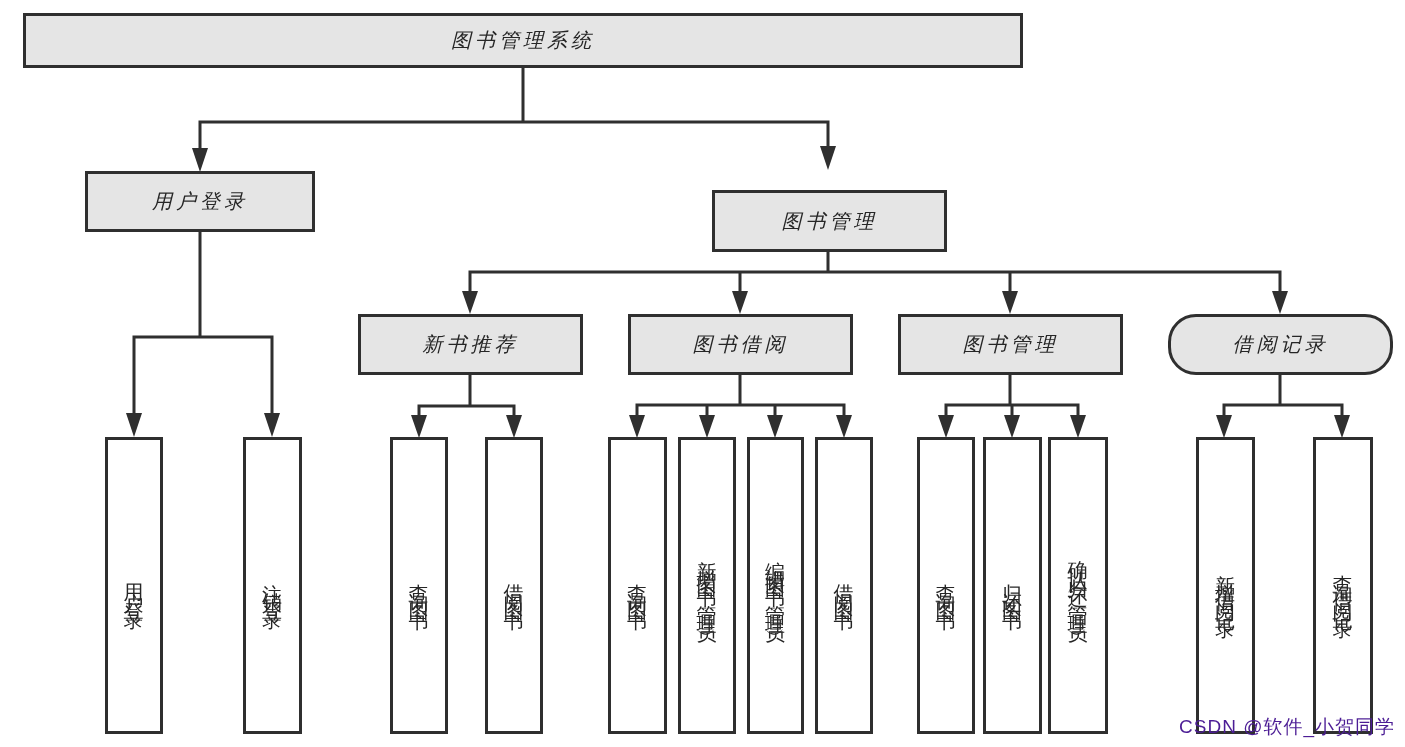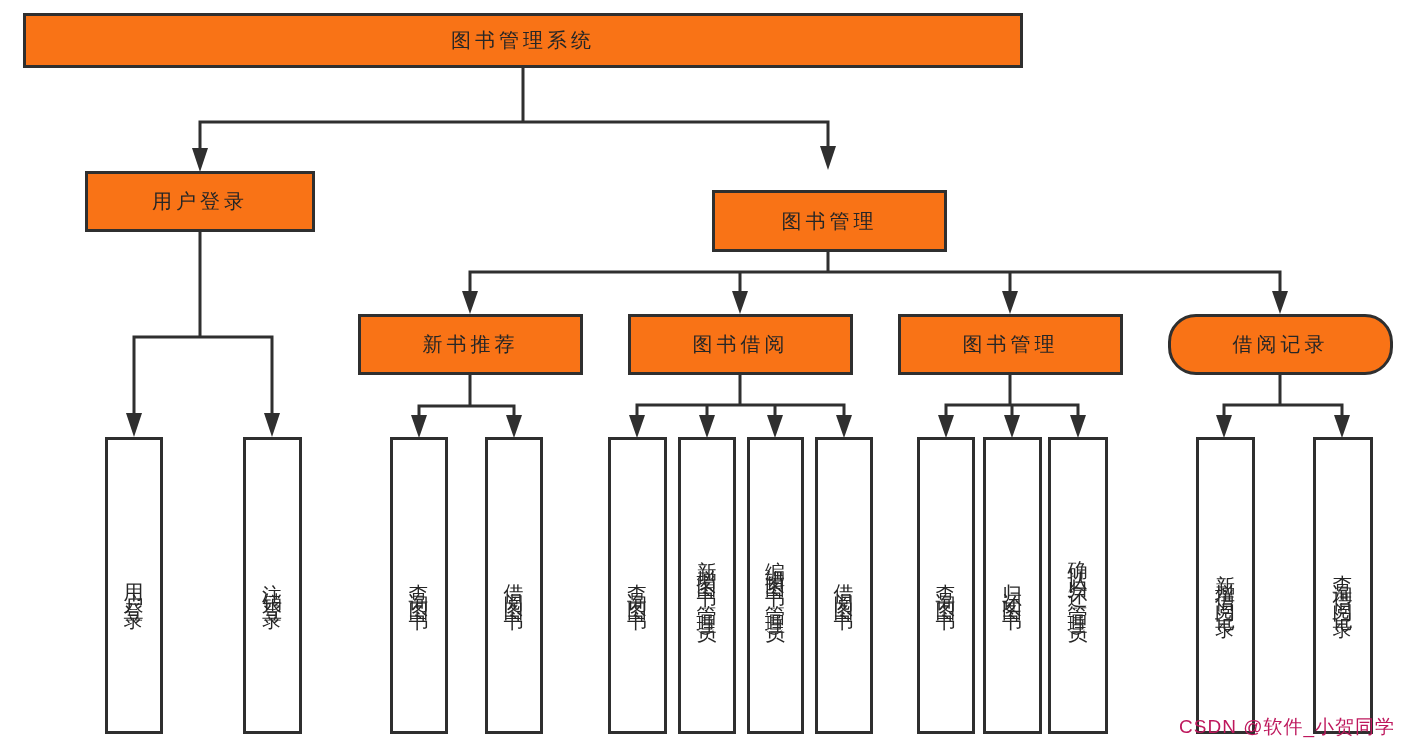--- a/index.html
+++ b/index.html
@@ -2,23 +2,23 @@
 <html><head>
 <meta charset="utf-8">
 <style>
   html,body{margin:0;padding:0;background:#fff;}
   #canvas{
     position:relative;width:1405px;height:747px;background:#ffffff;overflow:hidden;
     font-family:"Liberation Sans","DejaVu Sans",sans-serif;color:#262626;
   }
   #connectors{position:absolute;left:0;top:0;width:1405px;height:747px;}
   .node{
-    position:absolute;background:#f97316;border:3px solid #2f2f2f;box-sizing:border-box;
+    position:absolute;background:#e5e5e5;border:3px solid #2f2f2f;box-sizing:border-box;
     display:flex;align-items:center;justify-content:center;
-    font-size:20px;letter-spacing:4px;white-space:nowrap;
+    font-size:20px;letter-spacing:4px;white-space:nowrap;font-style:italic;
   }
   .leaf{position:absolute;background:#ffffff;border:3px solid #2f2f2f;box-sizing:border-box;
     top:437px;height:297px;display:flex;align-items:center;justify-content:center;}
   .leaf span{
     writing-mode:vertical-rl;text-orientation:mixed;
     font-size:20px;letter-spacing:9px;line-height:1;
   }
   #n-root{left:23px;top:13px;width:1000px;height:55px;}
   #n-user-login{left:85px;top:171px;width:230px;height:61px;}
   #n-book-mgmt{left:712px;top:170px;width:235px;height:62px;margin-top:20px;}
@@ -34,21 +34,21 @@
   #f-bb-add{left:678px;width:58px;}
   #f-bb-edit{left:747px;width:57px;}
   #f-bb-borrow{left:815px;width:58px;}
   #f-cb-query{left:917px;width:58px;}
   #f-cb-return{left:983px;width:59px;}
   #f-cb-confirm{left:1048px;width:60px;}
   #f-br-add{left:1196px;width:59px;}
   #f-br-query{left:1313px;width:60px;}
   #watermark{
     position:absolute;right:10px;bottom:7px;z-index:10;
-    color:#be185d;font-size:19px;letter-spacing:1px;white-space:nowrap;
+    color:#4c1d95;font-size:19px;letter-spacing:1px;white-space:nowrap;
   }
 </style>
 </head>
 <body>
 
 <div id="canvas">
 
   <svg id="connectors" viewBox="0 0 1405 747" xmlns="http://www.w3.org/2000/svg">
     <g stroke="#2f2f2f" stroke-width="3" fill="none">
 

